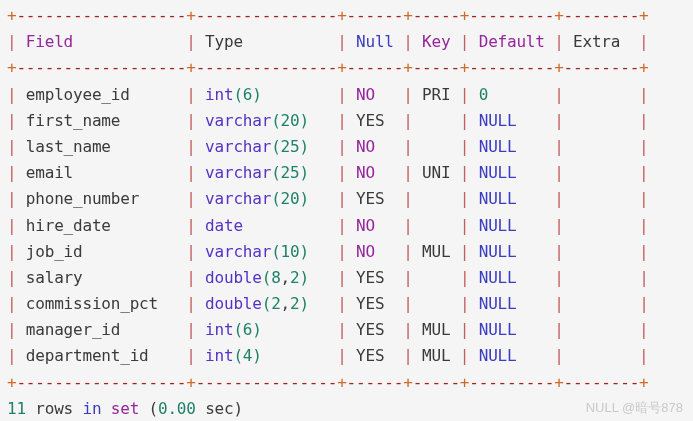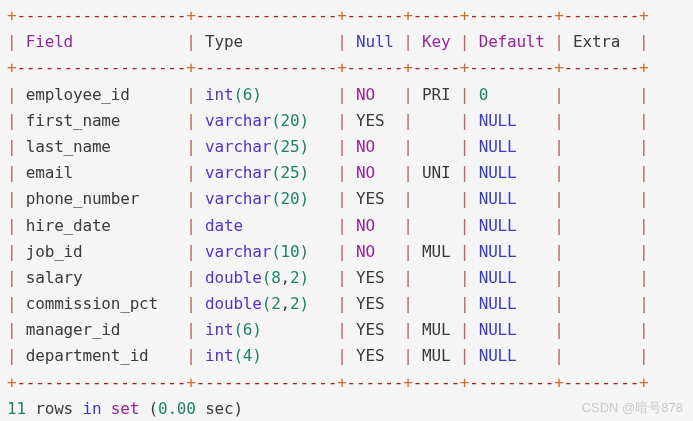--- a/index.html
+++ b/index.html
@@ -25,13 +25,13 @@
     bottom:4px;
     font-family:"Liberation Sans",sans-serif;
     font-size:13px;
   }
 </style>
 </head>
 <body style="background: rgb(245, 245, 246);">
 
 <pre class="output" id="output"><div class="line"><span style="color: rgb(207, 106, 40);">+</span><span style="color: rgb(163, 34, 34);">------------------</span><span style="color: rgb(207, 106, 40);">+</span><span style="color: rgb(163, 34, 34);">---------------</span><span style="color: rgb(207, 106, 40);">+</span><span style="color: rgb(163, 34, 34);">------</span><span style="color: rgb(207, 106, 40);">+</span><span style="color: rgb(163, 34, 34);">-----</span><span style="color: rgb(207, 106, 40);">+</span><span style="color: rgb(163, 34, 34);">---------</span><span style="color: rgb(207, 106, 40);">+</span><span style="color: rgb(163, 34, 34);">--------</span><span style="color: rgb(207, 106, 40);">+</span></div><div class="line"><span style="color: rgb(194, 95, 95);">|</span><span style="color: rgb(150, 36, 156);"> Field            </span><span style="color: rgb(194, 95, 95);">|</span><span style="color: rgb(58, 58, 58);"> Type          </span><span style="color: rgb(194, 95, 95);">|</span><span style="color: rgb(58, 61, 192);"> Null </span><span style="color: rgb(194, 95, 95);">|</span><span style="color: rgb(150, 36, 156);"> Key </span><span style="color: rgb(194, 95, 95);">|</span><span style="color: rgb(150, 36, 156);"> Default </span><span style="color: rgb(194, 95, 95);">|</span><span style="color: rgb(58, 58, 58);"> Extra  </span><span style="color: rgb(194, 95, 95);">|</span></div><div class="line"><span style="color: rgb(207, 106, 40);">+</span><span style="color: rgb(163, 34, 34);">------------------</span><span style="color: rgb(207, 106, 40);">+</span><span style="color: rgb(163, 34, 34);">---------------</span><span style="color: rgb(207, 106, 40);">+</span><span style="color: rgb(163, 34, 34);">------</span><span style="color: rgb(207, 106, 40);">+</span><span style="color: rgb(163, 34, 34);">-----</span><span style="color: rgb(207, 106, 40);">+</span><span style="color: rgb(163, 34, 34);">---------</span><span style="color: rgb(207, 106, 40);">+</span><span style="color: rgb(163, 34, 34);">--------</span><span style="color: rgb(207, 106, 40);">+</span></div><div class="line"><span style="color: rgb(194, 95, 95);">|</span><span style="color: rgb(58, 58, 58);"> employee_id      </span><span style="color: rgb(194, 95, 95);">|</span><span style="color: rgb(58, 58, 58);"> </span><span style="color: rgb(84, 50, 196);">int</span><span style="color: rgb(31, 129, 104);">(</span><span style="color: rgb(31, 129, 104);">6</span><span style="color: rgb(31, 129, 104);">)</span><span style="color: rgb(58, 58, 58);">        </span><span style="color: rgb(194, 95, 95);">|</span><span style="color: rgb(150, 36, 156);"> NO   </span><span style="color: rgb(194, 95, 95);">|</span><span style="color: rgb(58, 58, 58);"> PRI </span><span style="color: rgb(194, 95, 95);">|</span><span style="color: rgb(31, 129, 104);"> 0       </span><span style="color: rgb(194, 95, 95);">|</span><span style="color: rgb(58, 58, 58);">        </span><span style="color: rgb(194, 95, 95);">|</span></div><div class="line"><span style="color: rgb(194, 95, 95);">|</span><span style="color: rgb(58, 58, 58);"> first_name       </span><span style="color: rgb(194, 95, 95);">|</span><span style="color: rgb(58, 58, 58);"> </span><span style="color: rgb(84, 50, 196);">varchar</span><span style="color: rgb(31, 129, 104);">(</span><span style="color: rgb(31, 129, 104);">2</span><span style="color: rgb(31, 129, 104);">0</span><span style="color: rgb(31, 129, 104);">)</span><span style="color: rgb(58, 58, 58);">   </span><span style="color: rgb(194, 95, 95);">|</span><span style="color: rgb(58, 58, 58);"> YES  </span><span style="color: rgb(194, 95, 95);">|</span><span style="color: rgb(58, 58, 58);">     </span><span style="color: rgb(194, 95, 95);">|</span><span style="color: rgb(58, 61, 192);"> NULL    </span><span style="color: rgb(194, 95, 95);">|</span><span style="color: rgb(58, 58, 58);">        </span><span style="color: rgb(194, 95, 95);">|</span></div><div class="line"><span style="color: rgb(194, 95, 95);">|</span><span style="color: rgb(58, 58, 58);"> last_name        </span><span style="color: rgb(194, 95, 95);">|</span><span style="color: rgb(58, 58, 58);"> </span><span style="color: rgb(84, 50, 196);">varchar</span><span style="color: rgb(31, 129, 104);">(</span><span style="color: rgb(31, 129, 104);">2</span><span style="color: rgb(31, 129, 104);">5</span><span style="color: rgb(31, 129, 104);">)</span><span style="color: rgb(58, 58, 58);">   </span><span style="color: rgb(194, 95, 95);">|</span><span style="color: rgb(150, 36, 156);"> NO   </span><span style="color: rgb(194, 95, 95);">|</span><span style="color: rgb(58, 58, 58);">     </span><span style="color: rgb(194, 95, 95);">|</span><span style="color: rgb(58, 61, 192);"> NULL    </span><span style="color: rgb(194, 95, 95);">|</span><span style="color: rgb(58, 58, 58);">        </span><span style="color: rgb(194, 95, 95);">|</span></div><div class="line"><span style="color: rgb(194, 95, 95);">|</span><span style="color: rgb(58, 58, 58);"> email            </span><span style="color: rgb(194, 95, 95);">|</span><span style="color: rgb(58, 58, 58);"> </span><span style="color: rgb(84, 50, 196);">varchar</span><span style="color: rgb(31, 129, 104);">(</span><span style="color: rgb(31, 129, 104);">2</span><span style="color: rgb(31, 129, 104);">5</span><span style="color: rgb(31, 129, 104);">)</span><span style="color: rgb(58, 58, 58);">   </span><span style="color: rgb(194, 95, 95);">|</span><span style="color: rgb(150, 36, 156);"> NO   </span><span style="color: rgb(194, 95, 95);">|</span><span style="color: rgb(58, 58, 58);"> UNI </span><span style="color: rgb(194, 95, 95);">|</span><span style="color: rgb(58, 61, 192);"> NULL    </span><span style="color: rgb(194, 95, 95);">|</span><span style="color: rgb(58, 58, 58);">        </span><span style="color: rgb(194, 95, 95);">|</span></div><div class="line"><span style="color: rgb(194, 95, 95);">|</span><span style="color: rgb(58, 58, 58);"> phone_number     </span><span style="color: rgb(194, 95, 95);">|</span><span style="color: rgb(58, 58, 58);"> </span><span style="color: rgb(84, 50, 196);">varchar</span><span style="color: rgb(31, 129, 104);">(</span><span style="color: rgb(31, 129, 104);">2</span><span style="color: rgb(31, 129, 104);">0</span><span style="color: rgb(31, 129, 104);">)</span><span style="color: rgb(58, 58, 58);">   </span><span style="color: rgb(194, 95, 95);">|</span><span style="color: rgb(58, 58, 58);"> YES  </span><span style="color: rgb(194, 95, 95);">|</span><span style="color: rgb(58, 58, 58);">     </span><span style="color: rgb(194, 95, 95);">|</span><span style="color: rgb(58, 61, 192);"> NULL    </span><span style="color: rgb(194, 95, 95);">|</span><span style="color: rgb(58, 58, 58);">        </span><span style="color: rgb(194, 95, 95);">|</span></div><div class="line"><span style="color: rgb(194, 95, 95);">|</span><span style="color: rgb(58, 58, 58);"> hire_date        </span><span style="color: rgb(194, 95, 95);">|</span><span style="color: rgb(58, 58, 58);"> </span><span style="color: rgb(84, 50, 196);">date</span><span style="color: rgb(58, 58, 58);">          </span><span style="color: rgb(194, 95, 95);">|</span><span style="color: rgb(150, 36, 156);"> NO   </span><span style="color: rgb(194, 95, 95);">|</span><span style="color: rgb(58, 58, 58);">     </span><span style="color: rgb(194, 95, 95);">|</span><span style="color: rgb(58, 61, 192);"> NULL    </span><span style="color: rgb(194, 95, 95);">|</span><span style="color: rgb(58, 58, 58);">        </span><span style="color: rgb(194, 95, 95);">|</span></div><div class="line"><span style="color: rgb(194, 95, 95);">|</span><span style="color: rgb(58, 58, 58);"> job_id           </span><span style="color: rgb(194, 95, 95);">|</span><span style="color: rgb(58, 58, 58);"> </span><span style="color: rgb(84, 50, 196);">varchar</span><span style="color: rgb(31, 129, 104);">(</span><span style="color: rgb(31, 129, 104);">1</span><span style="color: rgb(31, 129, 104);">0</span><span style="color: rgb(31, 129, 104);">)</span><span style="color: rgb(58, 58, 58);">   </span><span style="color: rgb(194, 95, 95);">|</span><span style="color: rgb(150, 36, 156);"> NO   </span><span style="color: rgb(194, 95, 95);">|</span><span style="color: rgb(58, 58, 58);"> MUL </span><span style="color: rgb(194, 95, 95);">|</span><span style="color: rgb(58, 61, 192);"> NULL    </span><span style="color: rgb(194, 95, 95);">|</span><span style="color: rgb(58, 58, 58);">        </span><span style="color: rgb(194, 95, 95);">|</span></div><div class="line"><span style="color: rgb(194, 95, 95);">|</span><span style="color: rgb(58, 58, 58);"> salary           </span><span style="color: rgb(194, 95, 95);">|</span><span style="color: rgb(58, 58, 58);"> </span><span style="color: rgb(84, 50, 196);">double</span><span style="color: rgb(31, 129, 104);">(</span><span style="color: rgb(31, 129, 104);">8</span><span style="color: rgb(58, 58, 58);">,</span><span style="color: rgb(31, 129, 104);">2</span><span style="color: rgb(31, 129, 104);">)</span><span style="color: rgb(58, 58, 58);">   </span><span style="color: rgb(194, 95, 95);">|</span><span style="color: rgb(58, 58, 58);"> YES  </span><span style="color: rgb(194, 95, 95);">|</span><span style="color: rgb(58, 58, 58);">     </span><span style="color: rgb(194, 95, 95);">|</span><span style="color: rgb(58, 61, 192);"> NULL    </span><span style="color: rgb(194, 95, 95);">|</span><span style="color: rgb(58, 58, 58);">        </span><span style="color: rgb(194, 95, 95);">|</span></div><div class="line"><span style="color: rgb(194, 95, 95);">|</span><span style="color: rgb(58, 58, 58);"> commission_pct   </span><span style="color: rgb(194, 95, 95);">|</span><span style="color: rgb(58, 58, 58);"> </span><span style="color: rgb(84, 50, 196);">double</span><span style="color: rgb(31, 129, 104);">(</span><span style="color: rgb(31, 129, 104);">2</span><span style="color: rgb(58, 58, 58);">,</span><span style="color: rgb(31, 129, 104);">2</span><span style="color: rgb(31, 129, 104);">)</span><span style="color: rgb(58, 58, 58);">   </span><span style="color: rgb(194, 95, 95);">|</span><span style="color: rgb(58, 58, 58);"> YES  </span><span style="color: rgb(194, 95, 95);">|</span><span style="color: rgb(58, 58, 58);">     </span><span style="color: rgb(194, 95, 95);">|</span><span style="color: rgb(58, 61, 192);"> NULL    </span><span style="color: rgb(194, 95, 95);">|</span><span style="color: rgb(58, 58, 58);">        </span><span style="color: rgb(194, 95, 95);">|</span></div><div class="line"><span style="color: rgb(194, 95, 95);">|</span><span style="color: rgb(58, 58, 58);"> manager_id       </span><span style="color: rgb(194, 95, 95);">|</span><span style="color: rgb(58, 58, 58);"> </span><span style="color: rgb(84, 50, 196);">int</span><span style="color: rgb(31, 129, 104);">(</span><span style="color: rgb(31, 129, 104);">6</span><span style="color: rgb(31, 129, 104);">)</span><span style="color: rgb(58, 58, 58);">        </span><span style="color: rgb(194, 95, 95);">|</span><span style="color: rgb(58, 58, 58);"> YES  </span><span style="color: rgb(194, 95, 95);">|</span><span style="color: rgb(58, 58, 58);"> MUL </span><span style="color: rgb(194, 95, 95);">|</span><span style="color: rgb(58, 61, 192);"> NULL    </span><span style="color: rgb(194, 95, 95);">|</span><span style="color: rgb(58, 58, 58);">        </span><span style="color: rgb(194, 95, 95);">|</span></div><div class="line"><span style="color: rgb(194, 95, 95);">|</span><span style="color: rgb(58, 58, 58);"> department_id    </span><span style="color: rgb(194, 95, 95);">|</span><span style="color: rgb(58, 58, 58);"> </span><span style="color: rgb(84, 50, 196);">int</span><span style="color: rgb(31, 129, 104);">(</span><span style="color: rgb(31, 129, 104);">4</span><span style="color: rgb(31, 129, 104);">)</span><span style="color: rgb(58, 58, 58);">        </span><span style="color: rgb(194, 95, 95);">|</span><span style="color: rgb(58, 58, 58);"> YES  </span><span style="color: rgb(194, 95, 95);">|</span><span style="color: rgb(58, 58, 58);"> MUL </span><span style="color: rgb(194, 95, 95);">|</span><span style="color: rgb(58, 61, 192);"> NULL    </span><span style="color: rgb(194, 95, 95);">|</span><span style="color: rgb(58, 58, 58);">        </span><span style="color: rgb(194, 95, 95);">|</span></div><div class="line"><span style="color: rgb(207, 106, 40);">+</span><span style="color: rgb(163, 34, 34);">------------------</span><span style="color: rgb(207, 106, 40);">+</span><span style="color: rgb(163, 34, 34);">---------------</span><span style="color: rgb(207, 106, 40);">+</span><span style="color: rgb(163, 34, 34);">------</span><span style="color: rgb(207, 106, 40);">+</span><span style="color: rgb(163, 34, 34);">-----</span><span style="color: rgb(207, 106, 40);">+</span><span style="color: rgb(163, 34, 34);">---------</span><span style="color: rgb(207, 106, 40);">+</span><span style="color: rgb(163, 34, 34);">--------</span><span style="color: rgb(207, 106, 40);">+</span></div><div class="line"><span style="color: rgb(31, 129, 104);">11</span><span style="color: rgb(58, 58, 58);"> rows </span><span style="color: rgb(58, 61, 192);">in</span><span style="color: rgb(58, 58, 58);"> </span><span style="color: rgb(150, 36, 156);">set</span><span style="color: rgb(58, 58, 58);"> (</span><span style="color: rgb(31, 129, 104);">0.00</span><span style="color: rgb(58, 58, 58);"> sec)</span></div></pre>
 
-<div class="watermark" style="color: rgb(201, 201, 201);">CSDN @暗号878</div>
+<div class="watermark" style="color: rgb(201, 201, 201);">NULL @暗号878</div>
 
 </body></html>

